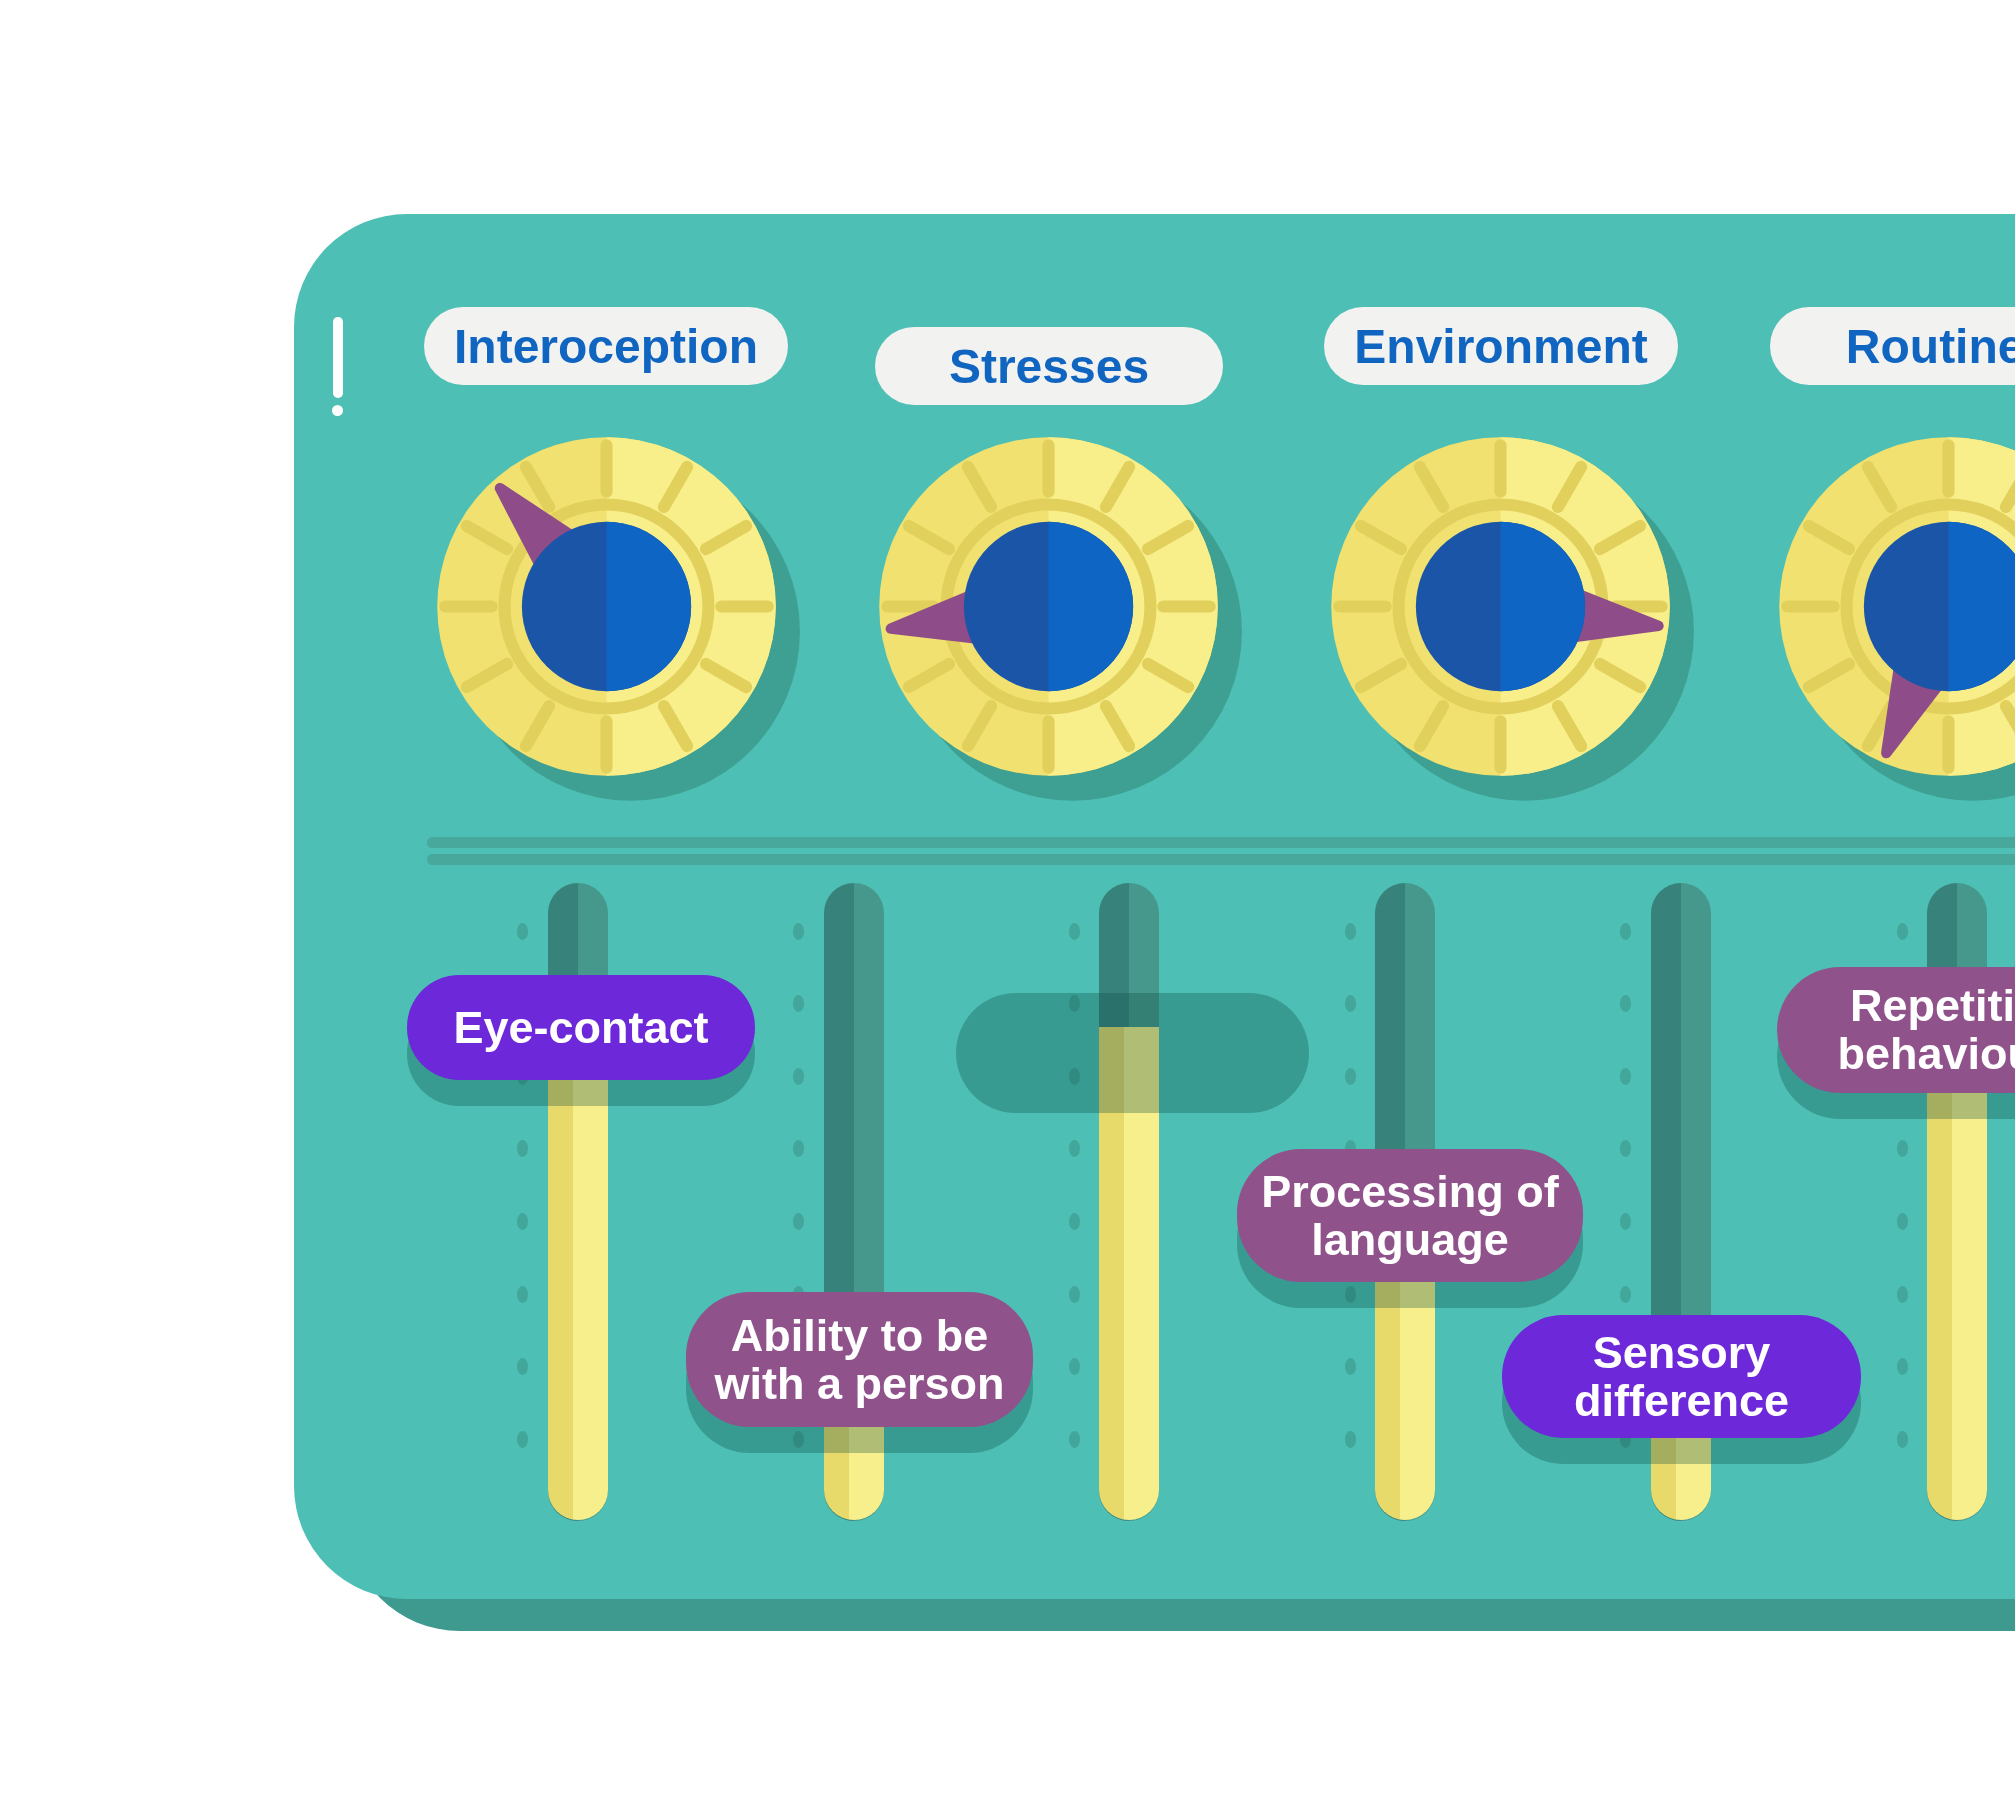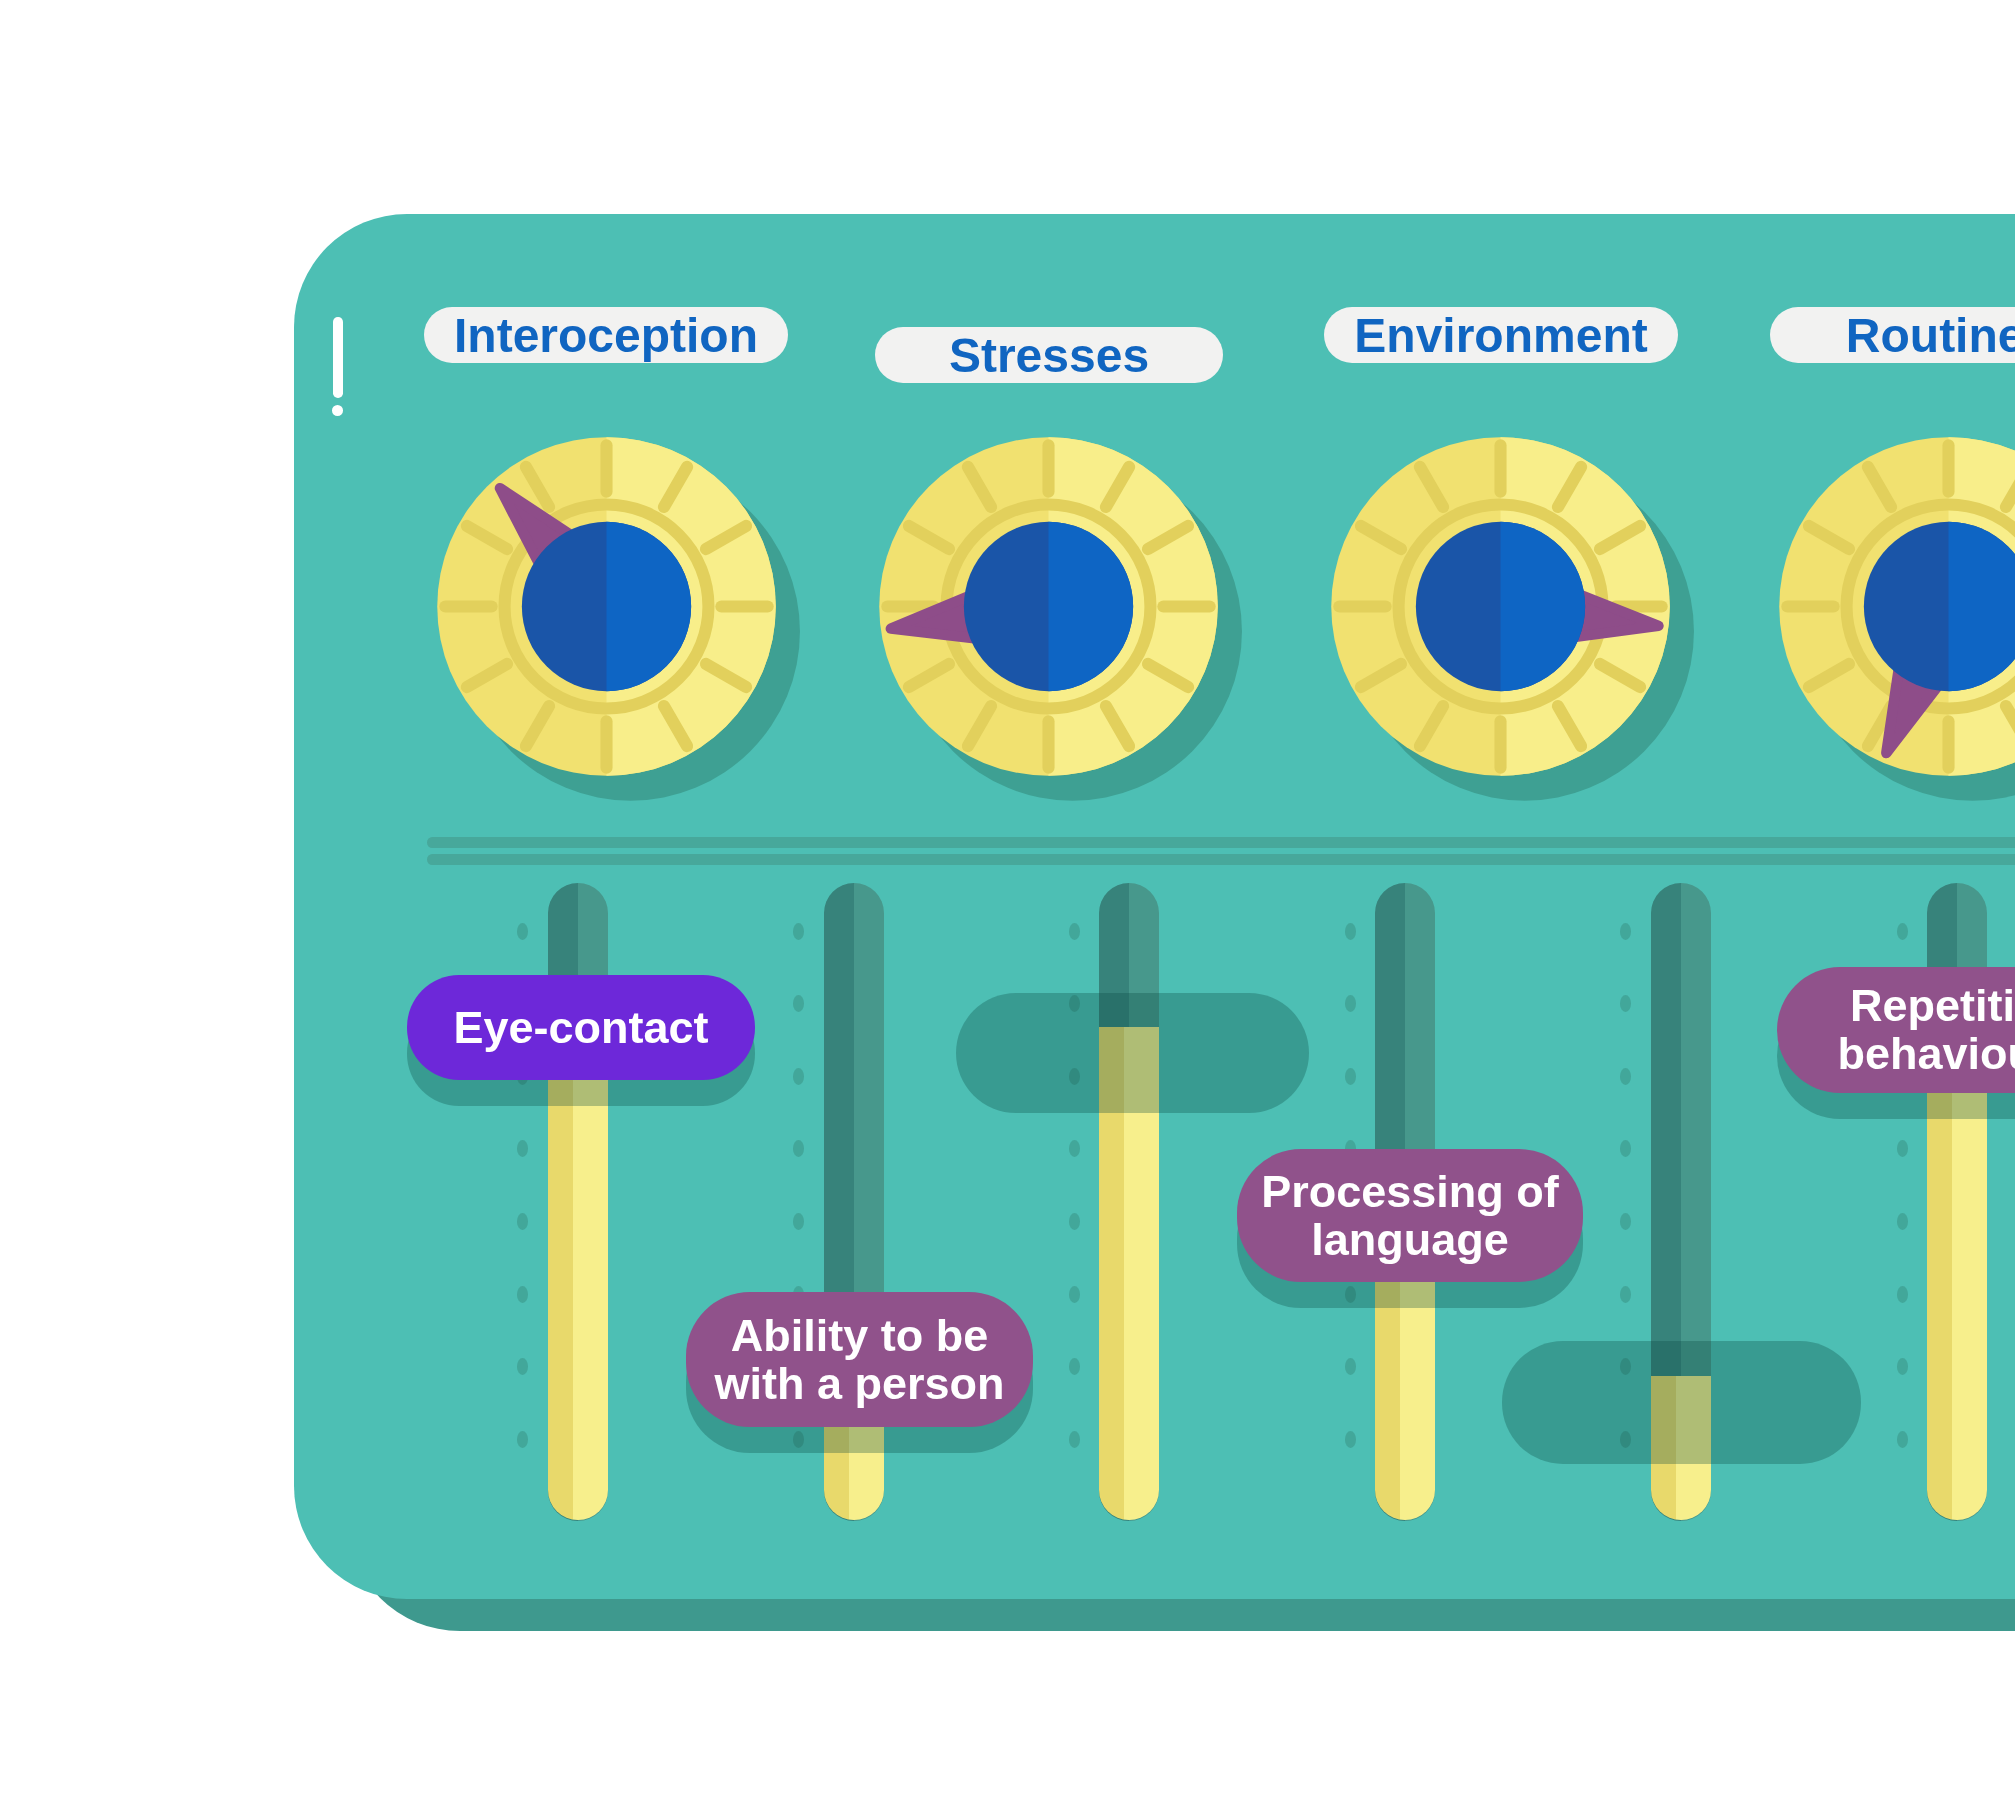--- a/index.html
+++ b/index.html
@@ -3,21 +3,21 @@
 <meta charset="utf-8">
 <style>
   html,body{margin:0;padding:0;background:#ffffff;}
   .canvas{position:relative;width:2499px;height:1814px;background:#ffffff;overflow:hidden;
           font-family:"Liberation Sans", sans-serif;}
   .panel-shadow{position:absolute;left:347px;top:246px;width:1910px;height:1385px;
                 border-radius:113px;background:#3E998E;}
   .panel{position:absolute;left:294px;top:214px;width:1910px;height:1385px;
          border-radius:113px;background:#4DBFB4;}
   
-  .top-pill{position:absolute;height:56px;border-radius:39px;background:#F2F2F1;
+  .top-pill{position:absolute;height:78px;border-radius:39px;background:#F2F2F1;
             display:flex;align-items:center;justify-content:center;
             color:#1065C1;font-size:48px;font-weight:bold;}
   
   .divider{position:absolute;left:427px;width:1687px;height:10.5px;border-radius:5.2px;background:#47A89B;}
   
   .dot{position:absolute;width:11.3px;height:17px;border-radius:50%;background:#42A79A;}
   
   .track{position:absolute;width:60px;border-radius:30px;
          background:linear-gradient(90deg,#37837B 50%,#47988C 50%);}
   .fill{position:absolute;width:60px;border-radius:0 0 30px 30px;
@@ -228,20 +228,24 @@
   <div class="fill" style="left:1375px;top:1215px;height:305px;"></div>
   <div class="pill-shadow" style="left:1237px;top:1175px;width:346px;height:133px;border-radius:64px;"></div>
   <div class="slider-pill purple" style="left:1237px;top:1149px;width:346px;height:133px;border-radius:64px;">
     <span>Processing of
 language</span>
   </div>
 
   <div class="track" style="left:1651px;top:883px;height:638px;"></div>
   <div class="fill" style="left:1651px;top:1376px;height:144px;"></div>
   <div class="pill-shadow" style="left:1502px;top:1341px;width:359px;height:123px;border-radius:61px;"></div>
+  <div class="slider-pill blue" style="left:1502px;top:1315px;width:359px;height:123px;border-radius:61px;">
+    <span>Sensory
+difference</span>
+  </div>
 
   <div class="track" style="left:1927px;top:883px;height:638px;"></div>
   <div class="fill" style="left:1927px;top:1030px;height:490px;"></div>
   <div class="pill-shadow" style="left:1777px;top:993px;width:361px;height:126px;border-radius:63px;"></div>
   <div class="slider-pill purple" style="left:1777px;top:967px;width:361px;height:126px;border-radius:63px;">
     <span>Repetitive
 behaviours</span>
   </div>
 
   <svg style="position:absolute;left:1995px;top:1350px;" width="242" height="282" viewBox="0 0 600 700">

